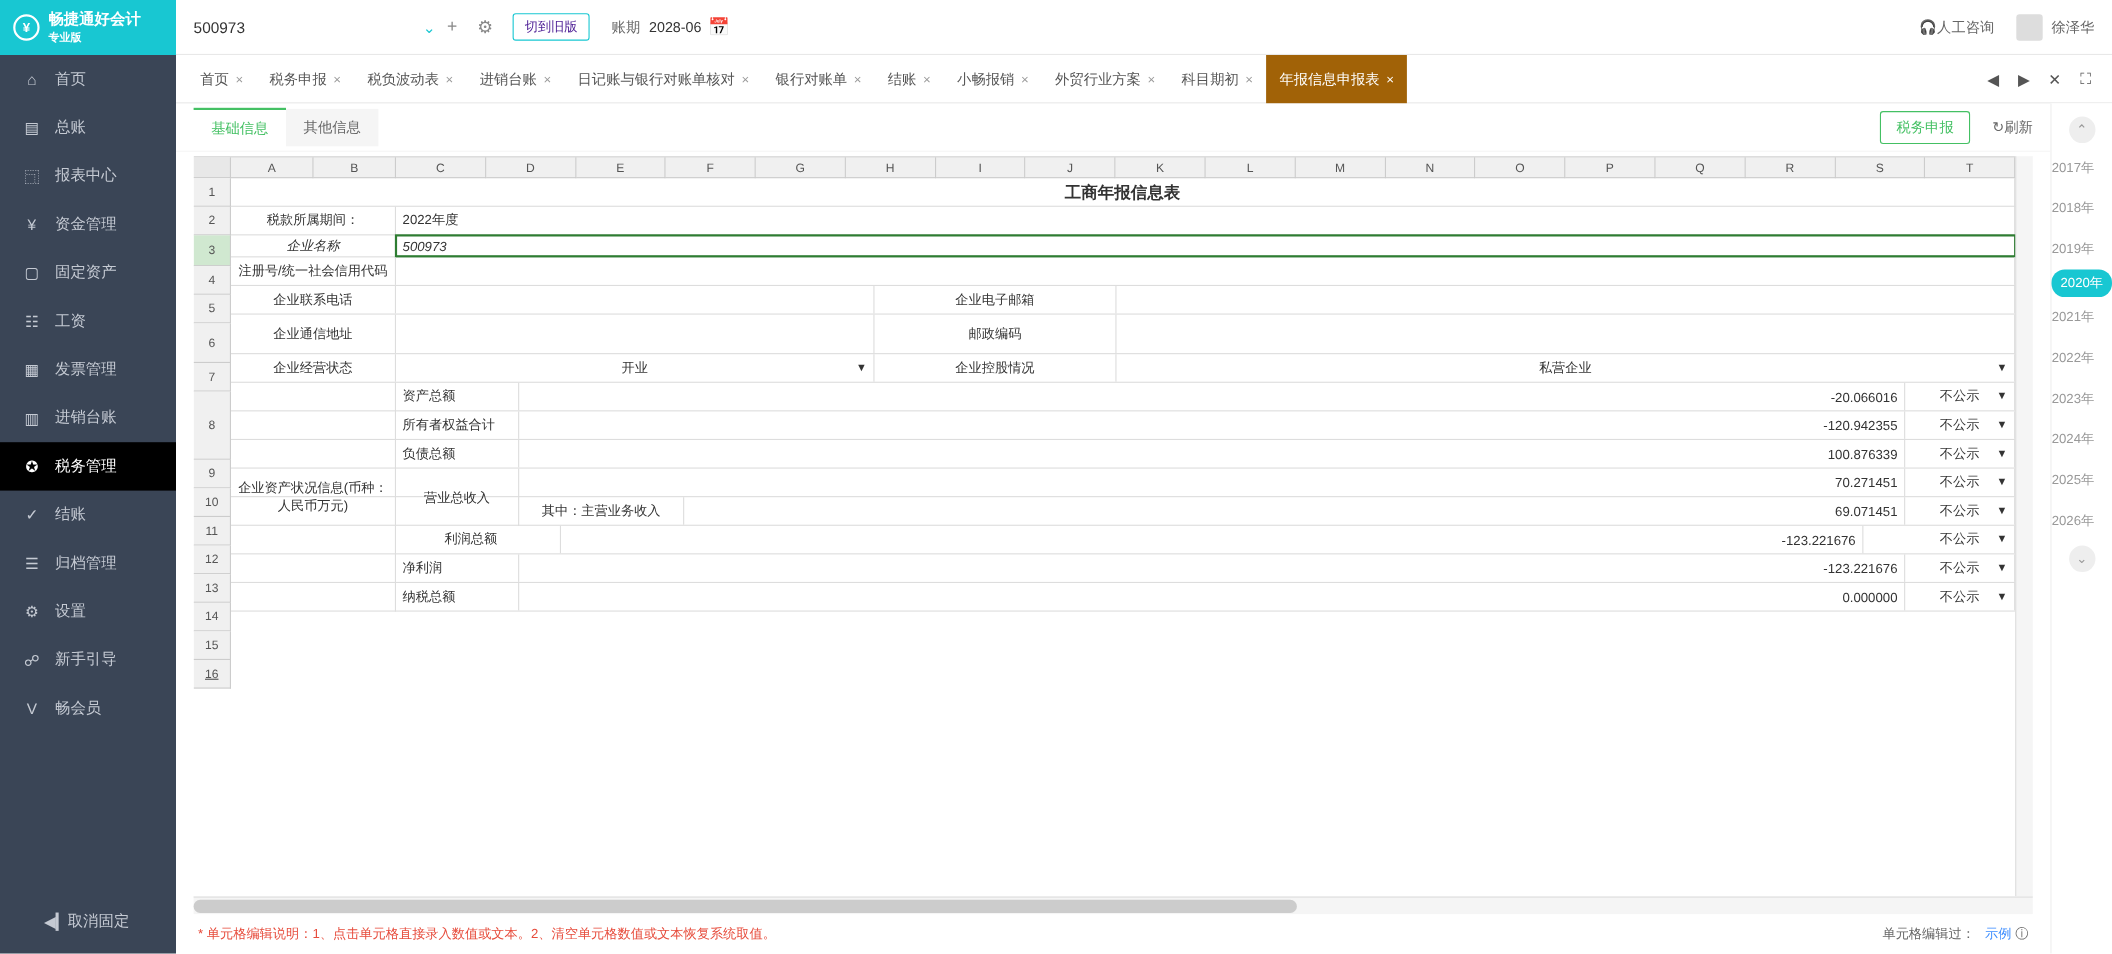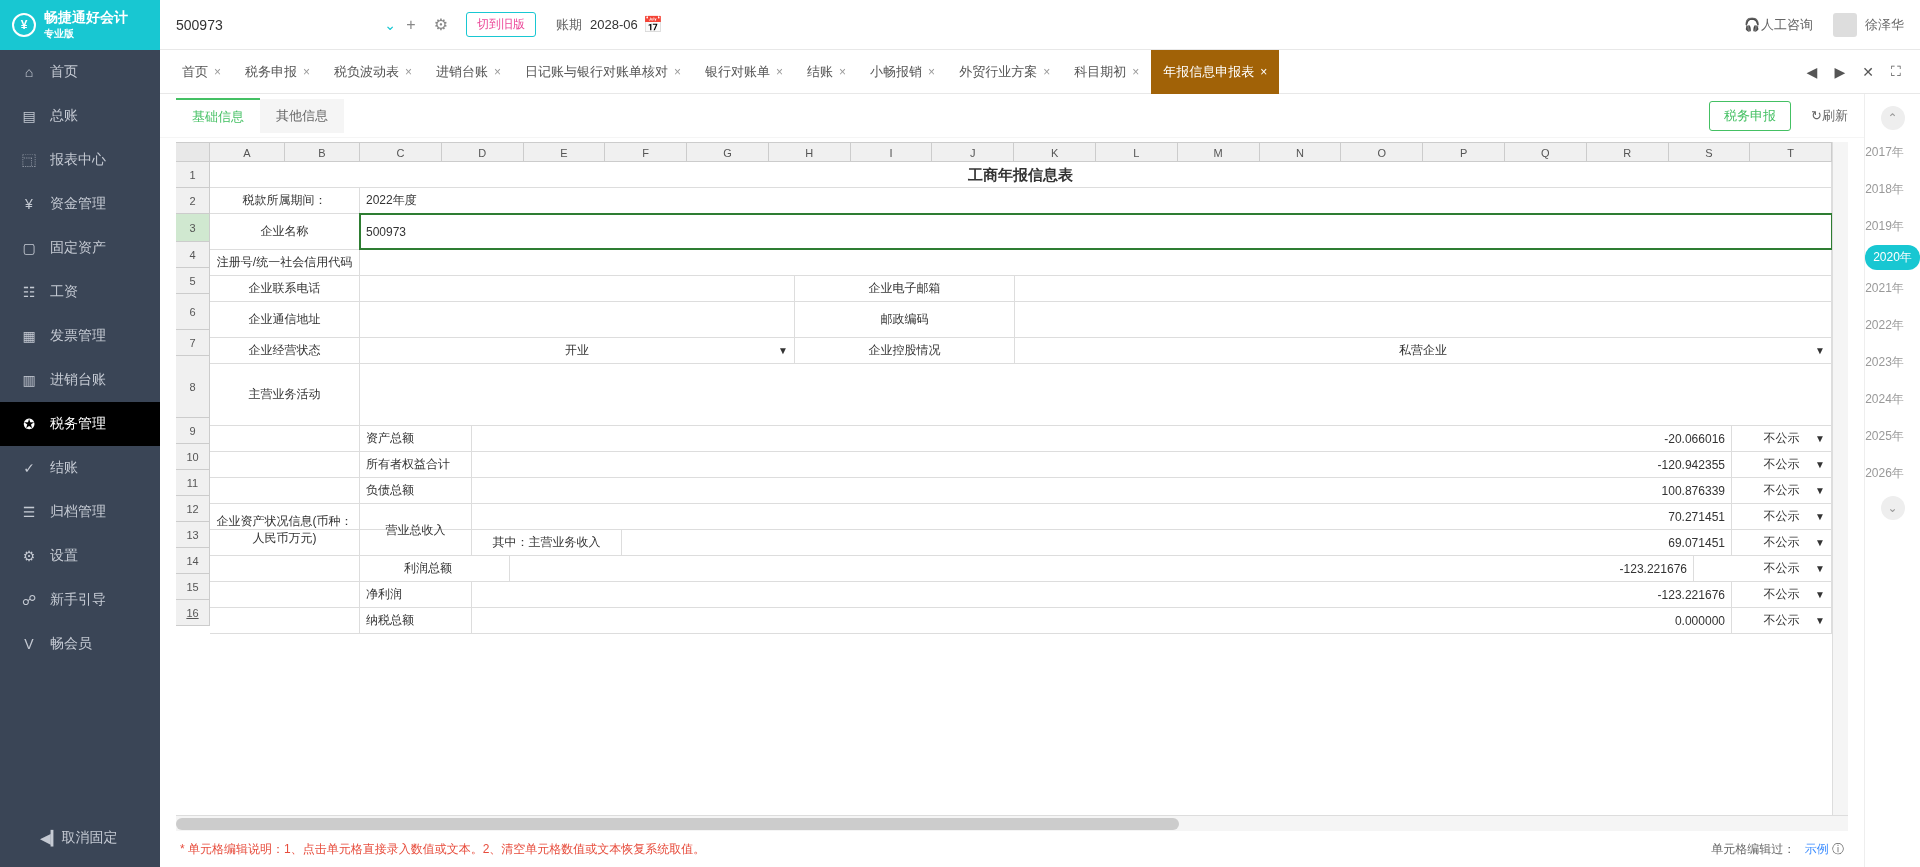--- a/index.html
+++ b/index.html
@@ -11,21 +11,21 @@
 .logo-sub { font-size: 10px; display: block; font-weight: bold; }
 .nav-item { height: 44px; display: flex; align-items: center; padding: 0 20px; font-size: 14px; color: #c5cad3; cursor: pointer; }
 .nav-item.active { background: #000; color: #fff; }
 .nav-item .icon { width: 18px; margin-right: 12px; text-align: center; }
 .pin-btn { position: absolute; bottom: 20px; left: 40px; color: #c5cad3; font-size: 14px; display: flex; align-items: center; cursor: pointer; }
 .main { flex: 1; display: flex; flex-direction: column; }
 .topbar { height: 50px; border-bottom: 1px solid #e8e8e8; display: flex; align-items: center; padding: 0 16px; }
 .org-select { width: 220px; color: #333; font-size: 14px; display: flex; align-items: center; }
 .org-select .chev { margin-left: auto; color: #18c7d2; }
 .top-icon { width: 30px; text-align: center; color: #888; cursor: pointer; font-size: 16px; }
-.old-btn { border: 1px solid #18c7d2; color: #ec4899; padding: 3px 10px; border-radius: 3px; font-size: 12px; margin: 0 10px; cursor: pointer; }
+.old-btn { border: 1px solid #18c7d2; color: #4c1d95; padding: 3px 10px; border-radius: 3px; font-size: 12px; margin: 0 10px; cursor: pointer; }
 .period-label { color: #666; font-size: 13px; margin-left: 10px; }
 .period-val { color: #333; font-size: 13px; margin-left: 8px; }
 .cal-icon { color: #18c7d2; margin-left: 6px; }
 .spacer { flex: 1; }
 .support { color: #666; font-size: 13px; display: flex; align-items: center; margin-right: 20px; cursor: pointer; }
 .user { color: #666; font-size: 13px; display: flex; align-items: center; }
 .avatar { width: 24px; height: 24px; background: #ddd; border-radius: 3px; margin-right: 8px; }
 .tabbar { height: 44px; border-bottom: 1px solid #e8e8e8; display: flex; align-items: center; padding: 0 10px; position: relative; }
 .tab { padding: 0 12px; height: 44px; display: flex; align-items: center; font-size: 13px; color: #555; cursor: pointer; white-space: nowrap; }
 .tab .x { margin-left: 6px; color: #999; font-size: 12px; }
@@ -290,21 +290,21 @@
                     <div class="row-h" style="height: 26px; line-height: 26px; text-decoration: underline;">16</div>
                   </div>
                 <div class="cells" id="cells">
                     <div class="cell-row" style="height: 26px;">
                       <div class="cell title-row" style="flex:1">工商年报信息表</div>
                     </div>
                     <div class="cell-row" style="height: 26px;">
                       <div class="cell label-cell">税款所属期间：</div>
                       <div class="cell" style="flex:1">2022年度</div>
                     </div>
-                    <div class="cell-row" style="height: 36px;">
+                    <div class="cell-row" style="height: 20px; font-style: italic;">
                       <div class="cell label-cell">企业名称</div>
                       <div class="cell active-cell" style="flex:1">500973</div>
                     </div>
                     <div class="cell-row" style="height: 26px;">
                       <div class="cell label-cell">注册号/统一社会信用代码</div>
                       <div class="cell" style="flex:1"></div>
                     </div>
                     <div class="cell-row" style="height: 26px;">
                       <div class="cell label-cell">企业联系电话</div>
                       <div class="cell val-half1"></div>
@@ -315,24 +315,20 @@
                       <div class="cell label-cell">企业通信地址</div>
                       <div class="cell val-half1"></div>
                       <div class="cell val-half2">邮政编码</div>
                       <div class="cell" style="flex:1"></div>
                     </div>
                     <div class="cell-row" style="height: 26px;">
                       <div class="cell label-cell">企业经营状态</div>
                       <div class="cell val-half1" style="justify-content:center;position:relative">开业<span class="dd-arrow">▼</span></div>
                       <div class="cell val-half2">企业控股情况</div>
                       <div class="cell" style="flex:1;justify-content:center;position:relative">私营企业<span class="dd-arrow">▼</span></div>
-                    </div>
-                    <div class="cell-row" style="height: 62px;">
-                      <div class="cell label-cell">主营业务活动</div>
-                      <div class="cell" style="flex:1"></div>
                     </div>
                     <div class="cell-row" style="height: 26px;">
                       <div class="cell label-cell" style="height:208px;position:absolute;width:150px;border-bottom:none">企业资产状况信息(币种：人民币万元)</div>
                       <div style="width:150px"></div>
                       <div class="cell" style="width:112px">资产总额</div>
                       <div class="cell" style="flex:1;justify-content:flex-end">-20.066016</div>
                       <div class="cell pub-cell">不公示<span class="dd-arrow">▼</span></div>
                     </div>
                     <div class="cell-row" style="height: 26px;">
                       <div style="width:150px"></div>

